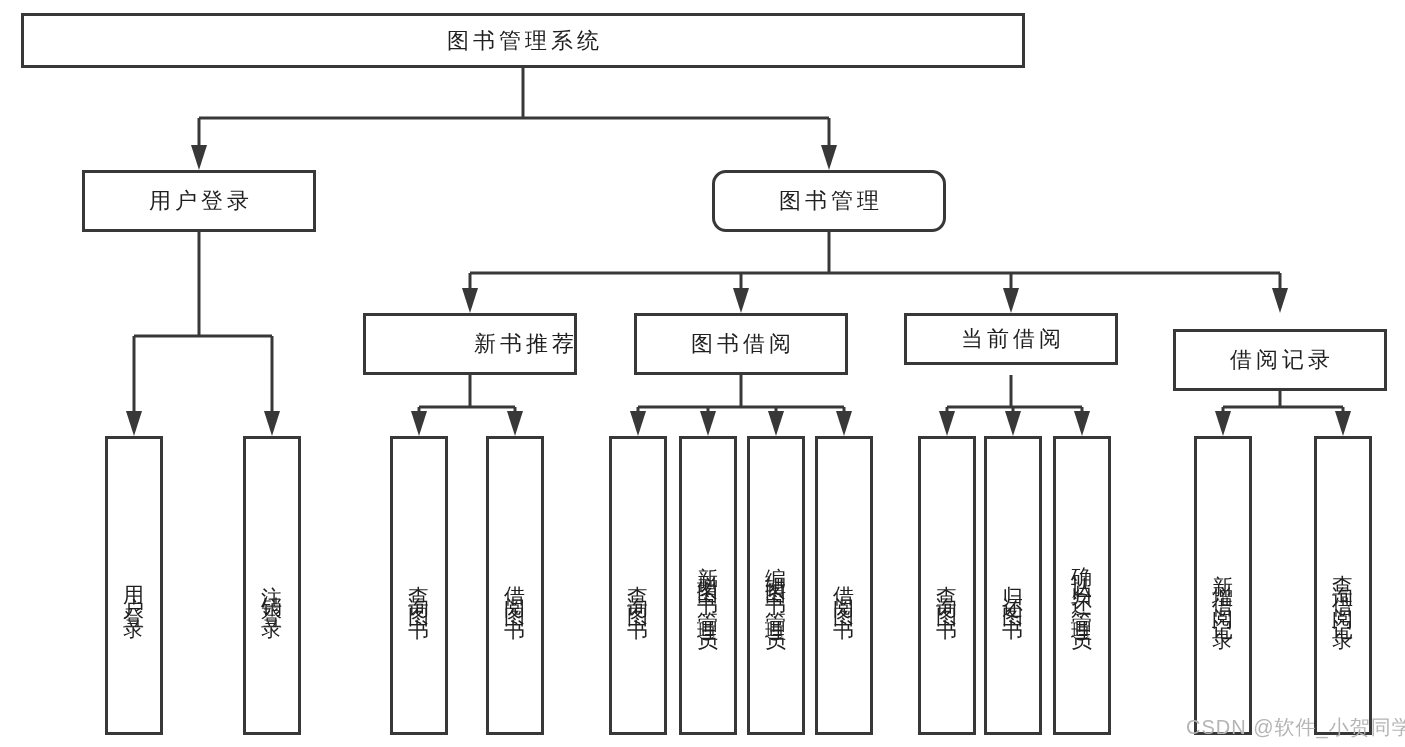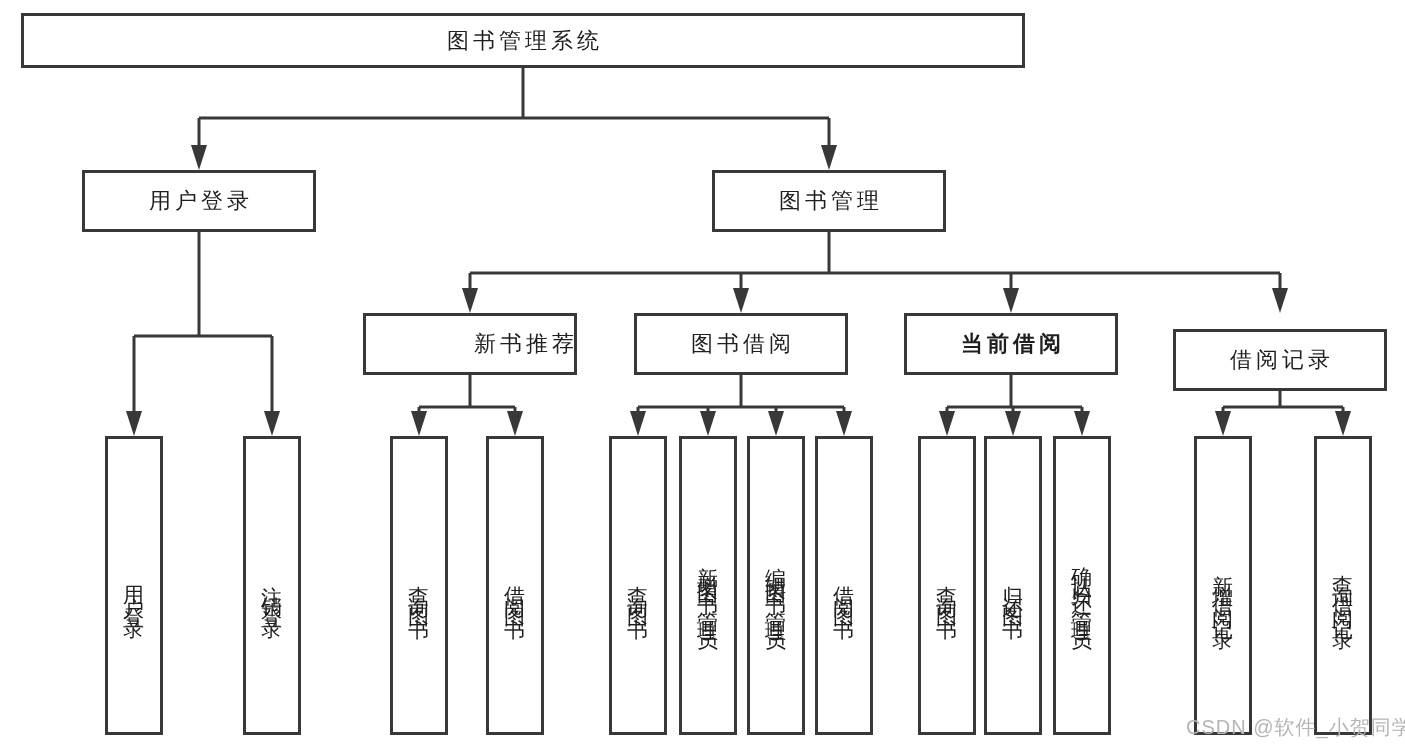--- a/index.html
+++ b/index.html
@@ -125,31 +125,31 @@
       <polygon points="1335,411 1351,411 1343,436" fill="#383838"></polygon>
     </svg>
 
   <div class="node root h" style="left:21px; top:13px; width:1004px; height:55px;">
     <span>图书管理系统</span>
   </div>
 
   <div class="node h" style="left:82px; top:170px; width:234px; height:62px;">
     <span>用户登录</span>
   </div>
-  <div class="node h" style="left:712px; top:170px; width:234px; height:62px;">
+  <div class="node h" style="left:712px; top:170px; width:234px; height:62px;border-radius:14px;">
     <span>图书管理</span>
   </div>
 
   <div class="node h" style="left:363px; top:313px; width:214px; height:62px;justify-content:flex-end;">
     <span>新书推荐</span>
   </div>
   <div class="node h" style="left:634px; top:313px; width:214px; height:62px;">
     <span>图书借阅</span>
   </div>
-  <div class="node h" style="left:904px; top:313px; width:214px; height:62px;font-weight:bold;">
+  <div class="node h" style="left:904px; top:313px; width:214px; height:52px;">
     <span>当前借阅</span>
   </div>
   <div class="node h" style="left:1173px; top:313px; width:214px; height:62px;margin-top:16px;">
     <span>借阅记录</span>
   </div>
 
   <div class="node v" style="left:105px; top:436px; width:58px; height:299px;">
     <span>用户登录</span>
   </div>
   <div class="node v" style="left:243px; top:436px; width:58px; height:299px;">

